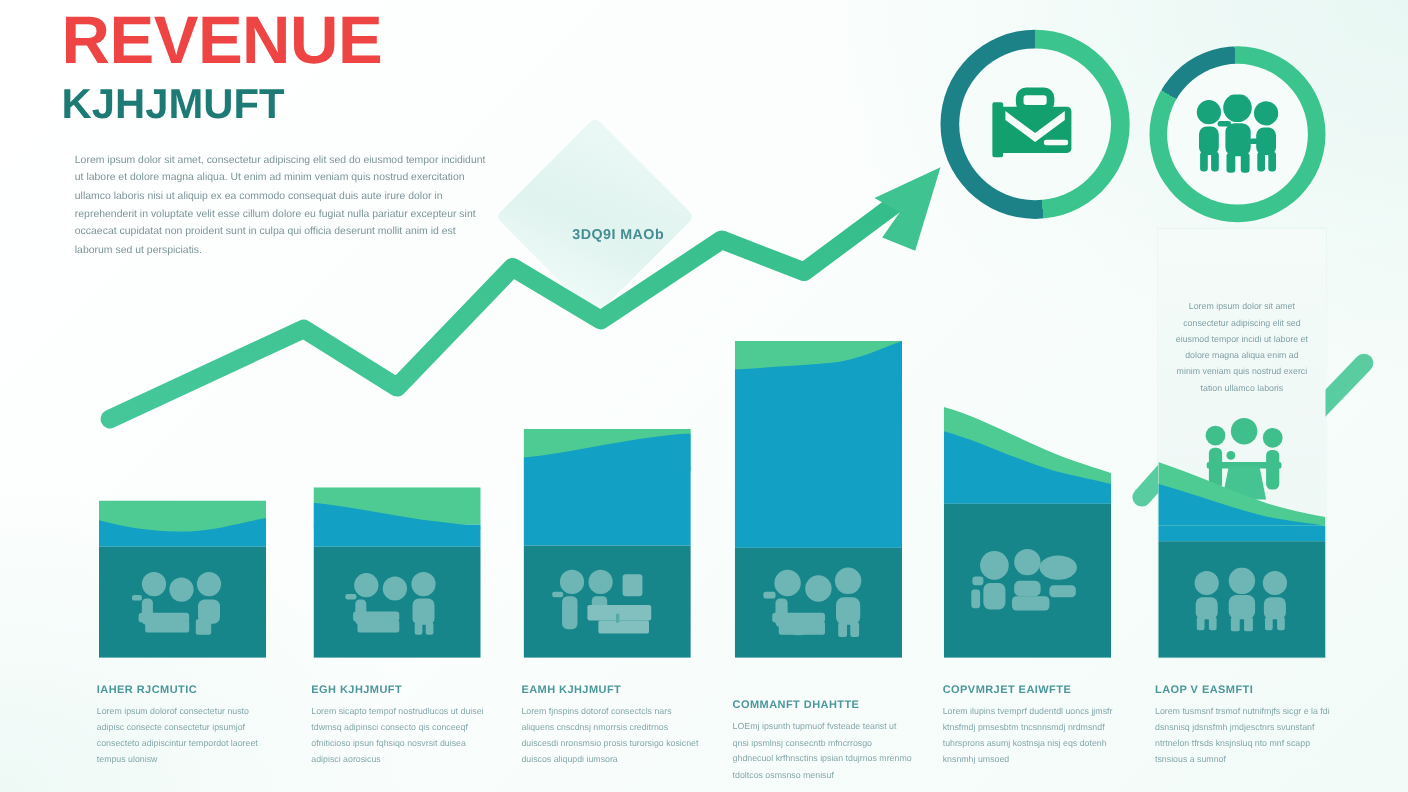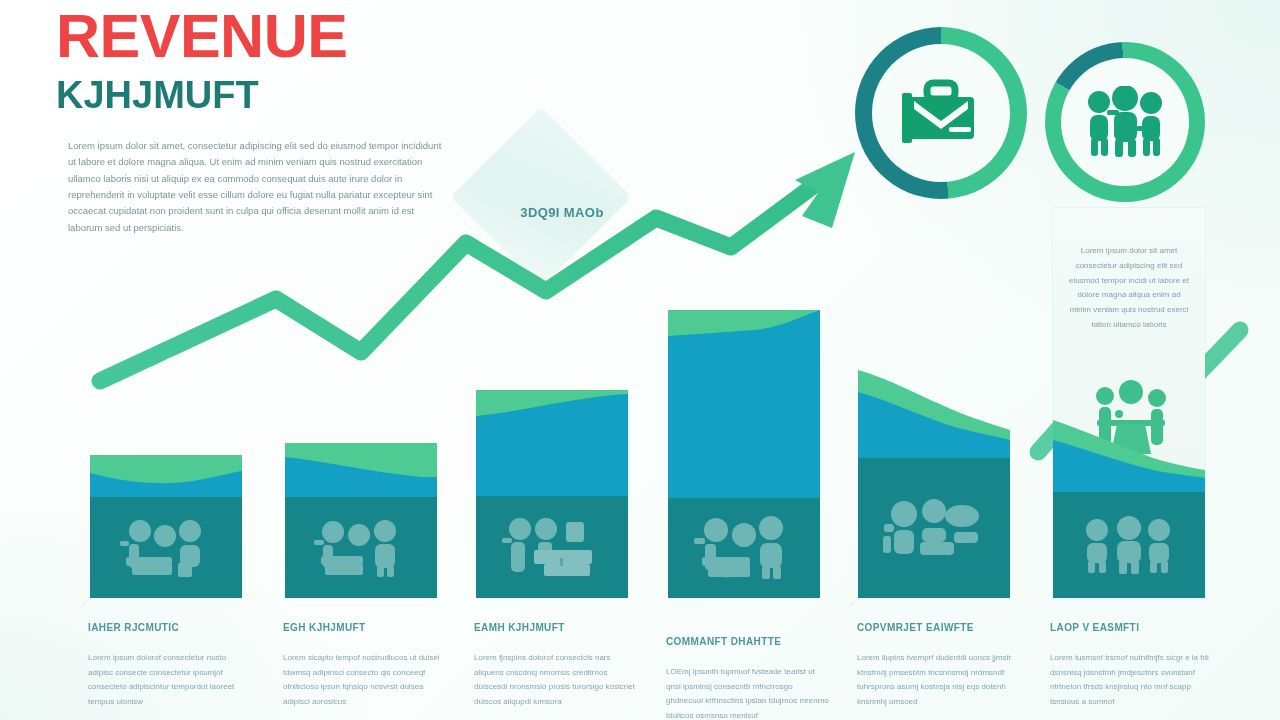--- a/index.html
+++ b/index.html
@@ -62,38 +62,38 @@
     box-shadow:0 0 0 1px rgba(125,190,185,.10);
   }
   .panel-title {
     position:absolute; left:0; width:100%; text-align:center;
     font-size:12px; font-weight:bold; letter-spacing:.5px;
     color:#4b8f92; filter:blur(.55px); opacity:.9;
   }
   .panel-body {
     position:absolute; left:14px; right:14px;
     font-size:8px; line-height:1.85; color:#6d9096;
-    text-align:center; filter:blur(.6px); opacity:.85;
+    text-align:center; filter:blur(.6px); opacity:.85;margin-top:28px;
   }
   .panel-icon { position:absolute; }
 
   
   .donut { position:absolute; border-radius:50%; }
   .donut .ring { position:absolute; inset:0; border-radius:50%; }
   .donut .hole {
     position:absolute; border-radius:50%;
     background:#f6fcfa;
     display:flex; align-items:center; justify-content:center;
   }
 
   
   .caption { position:absolute; width:165px; }
   .caption h4 {
     font-size:10px; font-weight:bold; letter-spacing:.4px;
-    color:#3c8e92; filter:blur(.55px); opacity:.92; margin-bottom:18px;
+    color:#3c8e92; filter:blur(.55px); opacity:.92; margin-bottom:7px;
   }
   .caption p {
     font-size:8px; line-height:1.82; color:#70979c;
     filter:blur(.6px); opacity:.85;
   }
 </style>
 </head>
 <body>
 
 <div id="stage">

